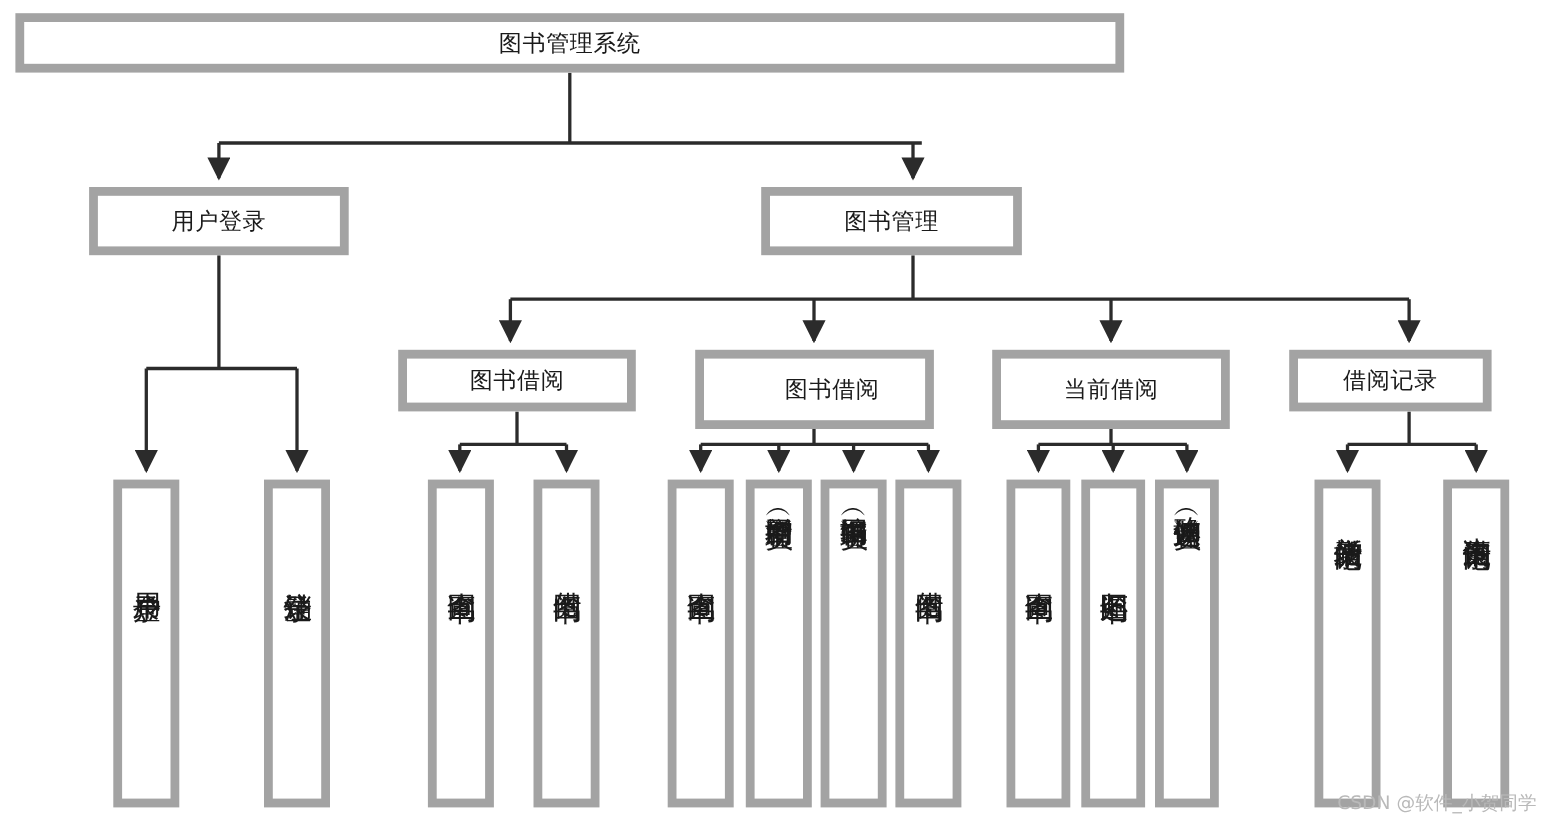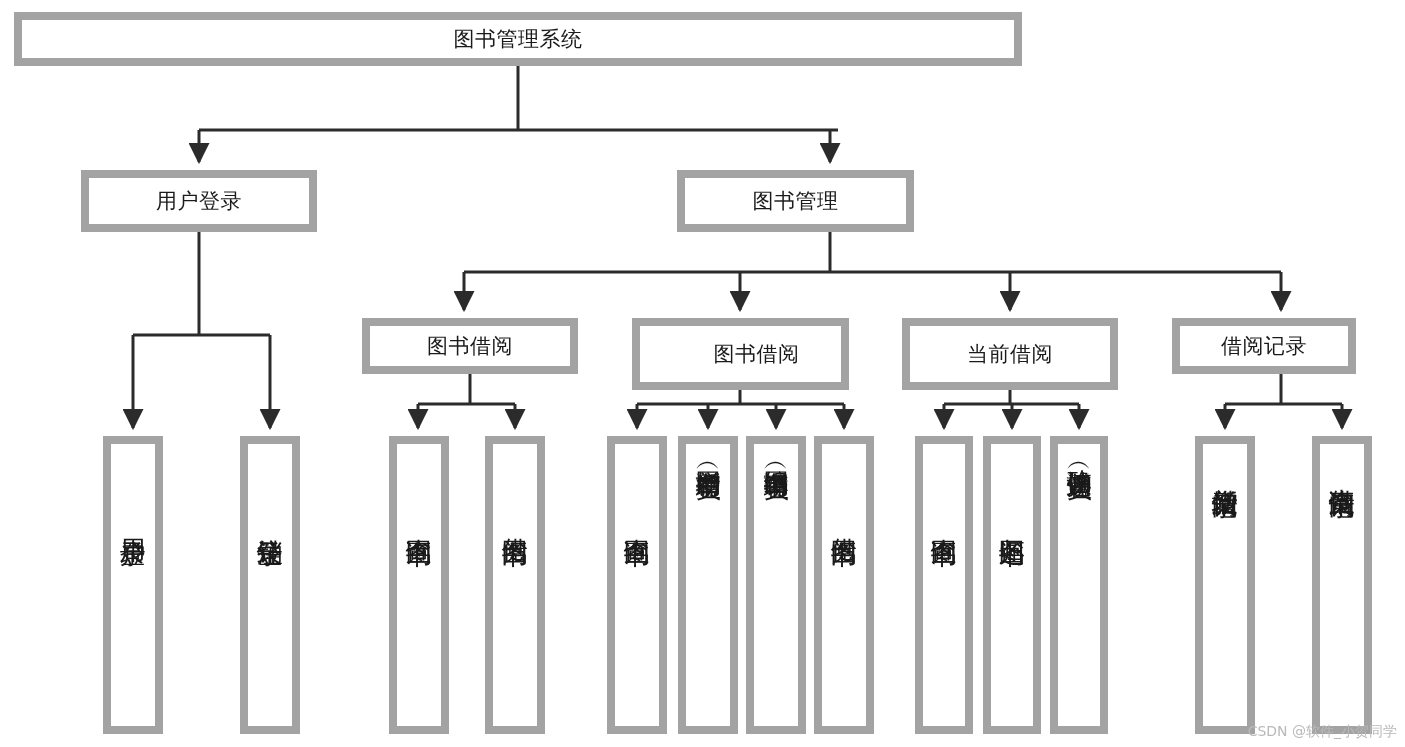--- a/index.html
+++ b/index.html
@@ -40,21 +40,21 @@
     text-orientation:upright;
     font-size:26px;
     line-height:1.02;
     letter-spacing:1px;
   }
   .node.vert.tall .lbl{font-size:25px;}
   .watermark{
     position:absolute;
     right:8px;
     bottom:6px;
-    font-size:14px;
+    font-size:17px;
     color:#b9b9b9;
     white-space:nowrap;
     user-select:none;
   }
 </style>
 </head>
 <body>
 
 <div id="stage">
 
@@ -108,21 +108,21 @@
     </g>
   </svg>
 
   <div class="node horiz" style="left:14px;top:12px;width:1008px;height:54px;">
     <span class="lbl">图书管理系统</span>
   </div>
 
   <div class="node horiz" style="left:81px;top:170px;width:236px;height:62px;">
     <span class="lbl">用户登录</span>
   </div>
-  <div class="node horiz" style="left:677px;top:170px;width:237px;height:62px;">
+  <div class="node horiz" style="left:692px;top:170px;width:237px;height:62px;">
     <span class="lbl">图书管理</span>
   </div>
 
   <div class="node horiz" style="left:362px;top:318px;width:216px;height:56px;">
     <span class="lbl">图书借阅</span>
   </div>
   <div class="node horiz" style="left:632px;top:318px;width:217px;height:72px;padding-left:32px;">
     <span class="lbl">图书借阅</span>
   </div>
   <div class="node horiz" style="left:902px;top:318px;width:216px;height:72px;">

